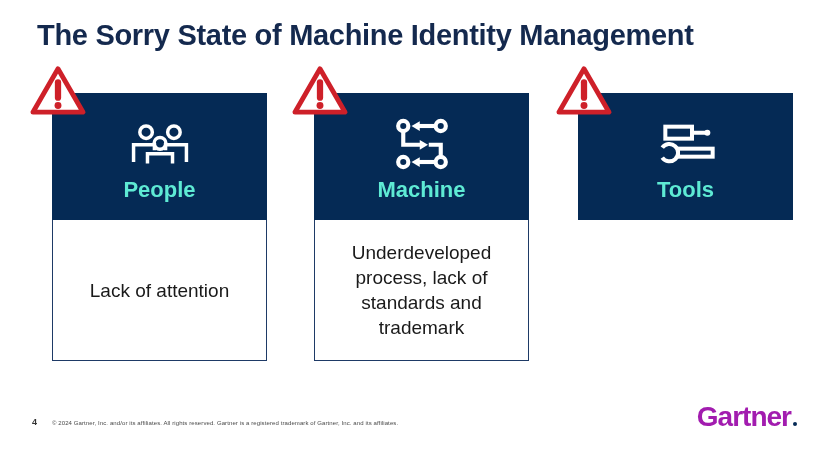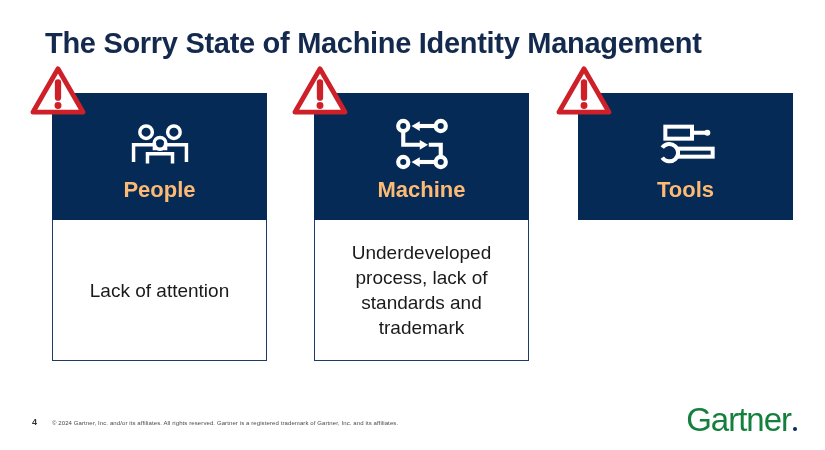--- a/index.html
+++ b/index.html
@@ -1,52 +1,52 @@
 <!DOCTYPE html>
 <html><head>
 <meta charset="utf-8">
 <style>
   html,body { margin:0; padding:0; }
   body { font-family: "Liberation Sans", sans-serif; background:#fff; }
   .slide {
     position:relative; width:825px; height:450px; background:#ffffff; overflow:hidden;
   }
   .title {
-    position:absolute; left:33px; top:15px; margin:12px;
+    position:absolute; left:33px; top:15px; margin:4px;
     font-size:29px; font-weight:bold; color:#14294E; letter-spacing:-0.3px;
     white-space:nowrap;
   }
   .card { position:absolute; top:93px; width:215px; height:269px; }
   .card-1 { left:52px; }
   .card-2 { left:314px; }
   .card-3 { left:578px; }
   .card-header {
     height:127px; background:#052A55;
     display:flex; flex-direction:column; align-items:center;
   }
   .icon-box { margin-top:22px; height:58px; display:flex; align-items:center; justify-content:center; }
-  .card-label { margin-top:4px; color:#fdba74; font-weight:bold; font-size:22px; }
+  .card-label { margin-top:4px; color:#5eead4; font-weight:bold; font-size:22px; }
   .card-body {
     height:141px; background:#ffffff;
     border:1px solid #1E3A66; border-top:none; box-sizing:border-box;
     display:flex; align-items:center; justify-content:center; text-align:center;
   }
   .card-text { font-size:19px; line-height:25px; color:#1A1A1A; white-space:pre-line; }
   .warning { position:absolute; top:-30px; left:-23px; width:58px; height:54px; }
   .footer-pagenum {
     position:absolute; left:32px; top:417px;
     font-size:9px; font-weight:bold; color:#333333;
   }
   .footer-copyright {
     position:absolute; left:52px; top:420px;
     font-size:6px; color:#4A4A4A; letter-spacing:0.1px; white-space:nowrap;
   }
   .logo {
     position:absolute; right:28px; top:401px;
-    font-size:33px; font-weight:normal; color:#15803d; letter-spacing:-1px;
+    font-size:28px; font-weight:bold; color:#a21caf; letter-spacing:-1px;
     display:flex; align-items:baseline;
   }
   .reg-dot {
     display:inline-block; width:4px; height:4px; border-radius:50%;
     background:#052A55; margin-left:2px;
   }
 </style>
 </head>
 <body>
 

